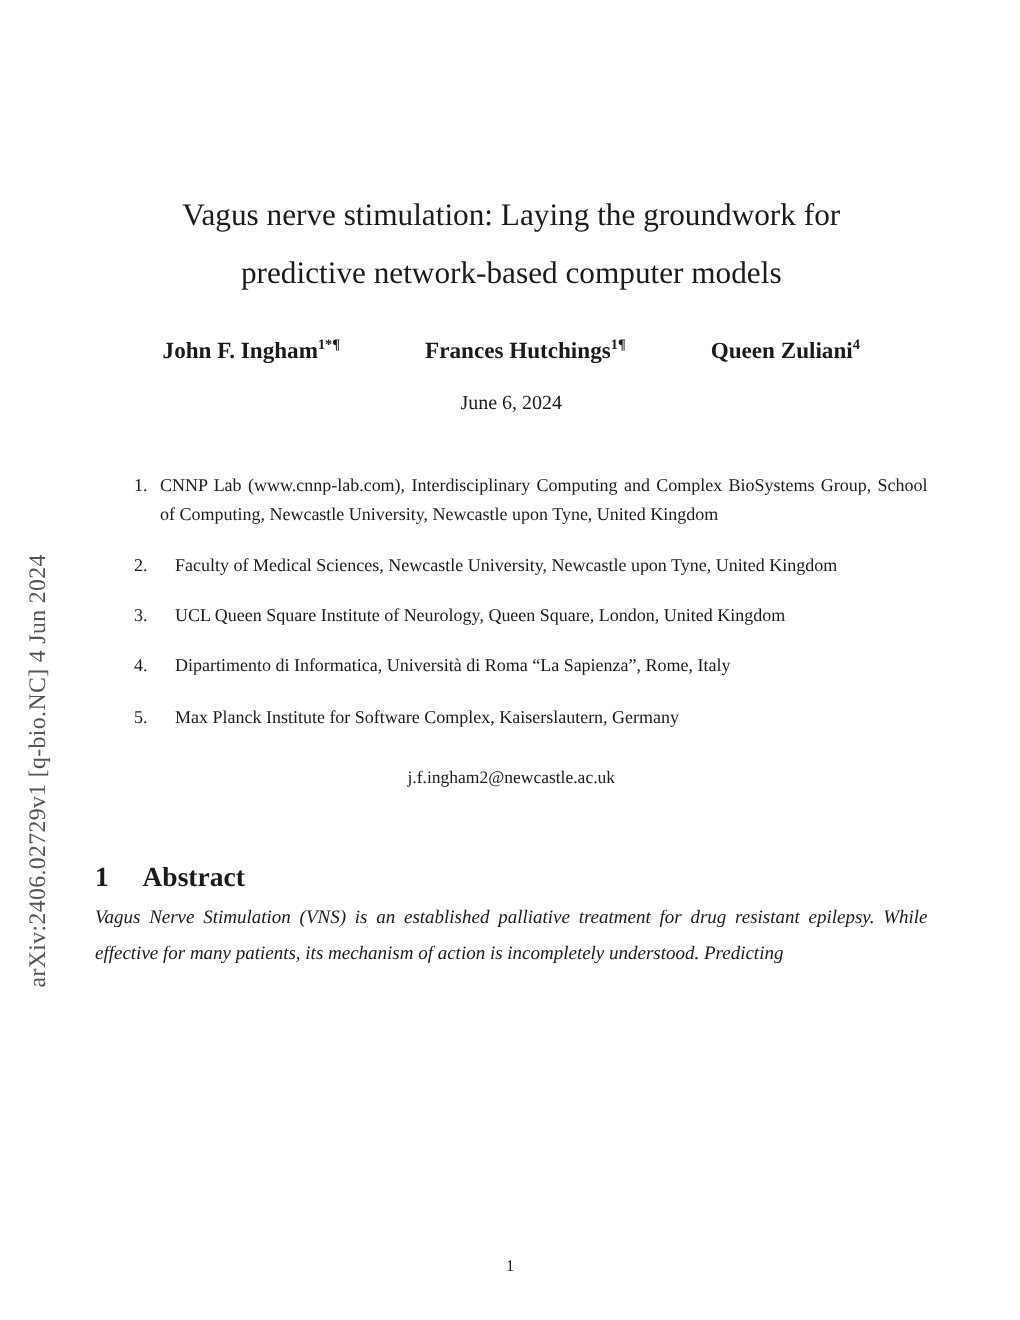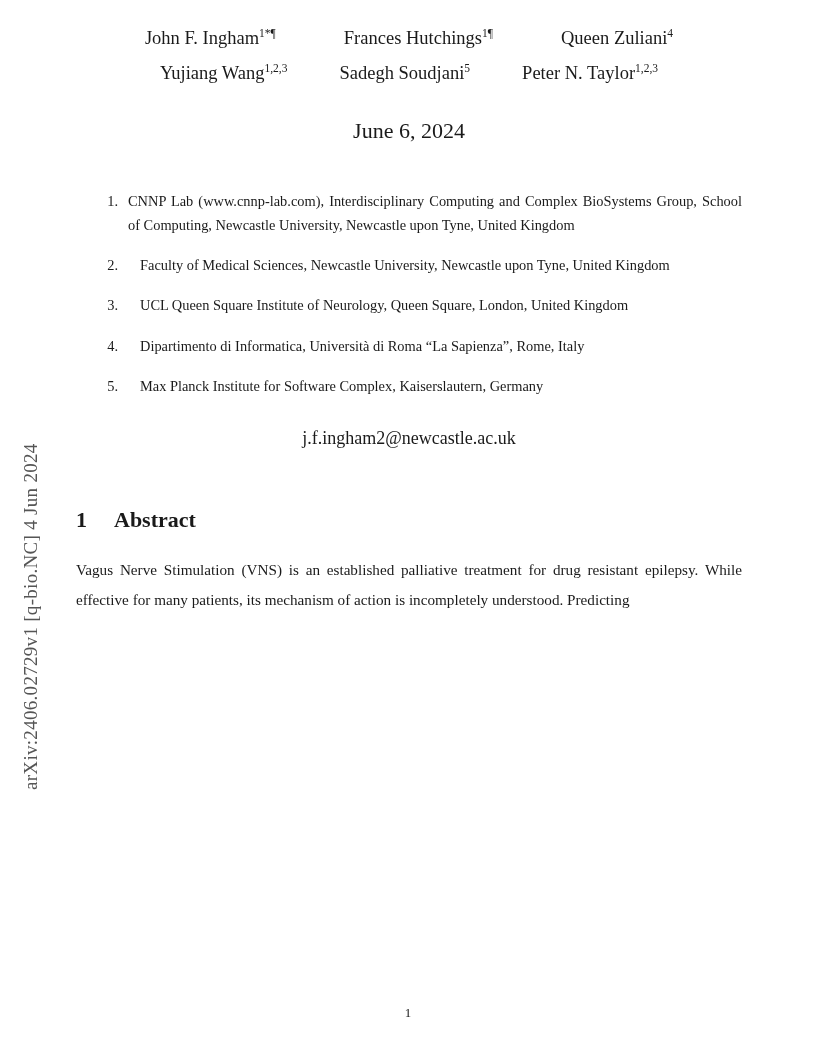--- a/index.html
+++ b/index.html
@@ -59,31 +59,31 @@
     text-align: center;
     font-size: 18.5px;
     line-height: 1.0;
   }
   .author-row {
     display: flex;
     justify-content: center;
     align-items: baseline;
     margin-bottom: 15px;
   }
-  .author-row.row1 .author { margin: 0 34px; }
+  .author-row.row1 .author { margin: 0 34px; font-weight: bold; }
   .author-row.row2 .author { margin: 0 26px; }
   .author sup {
     font-size: 11.5px;
     vertical-align: super;
   }
 
   .date {
     text-align: center;
-    font-size: 22px;
-    margin-top: 36px;
+    font-size: 16px;
+    margin-top: 24px;
   }
 
   .affiliations {
     margin-top: 46px;
     padding-left: 16px;
   }
   .affil {
     display: flex;
     font-size: 14.4px;
     line-height: 1.62;
@@ -103,71 +103,71 @@
   }
   .affil .txt.nojust { text-align: left; margin-left: 12px; }
 
   .notes {
     margin-top: 26px;
     text-align: center;
     font-size: 14.6px;
     line-height: 1.62;
   }
   .notes div { margin-bottom: 5px; }
-  .notes .email { font-size: 18px; }
+  .notes .email { font-size: 14px; }
 
   .section-head {
     margin-top: 54px;
     font-size: 22px;
     font-weight: bold;
     display: flex;
   }
   .section-head .secnum {
     width: 38px;
     flex: 0 0 38px;
   }
 
   .abstract-body {
-    margin-top: 22px;
+    margin-top: 4px;
     font-size: 15.2px;
     line-height: 1.92;
     text-align: justify;
     text-justify: inter-word;
+    font-style: italic;
   }
 
   .pagenum {
     position: absolute;
     top: 1005px;
     left: 0;
     width: 816px;
     text-align: center;
     font-size: 13px;
   }
 </style>
 </head>
 <body>
 
 <div class="page">
 
   <div class="arxiv-stamp">arXiv:2406.02729v1  [q-bio.NC]  4 Jun 2024</div>
 
   <div class="content">
 
+    <div class="title">
+      <span class="line">Vagus nerve stimulation: Laying the groundwork for</span>
+      <span class="line">predictive network-based computer models</span>
+    </div>
 
     <div class="authors">
       <div class="author-row row1">
         <span class="author"><span>John F. Ingham</span><sup>1*¶</sup></span>
         <span class="author"><span>Frances Hutchings</span><sup>1¶</sup></span>
         <span class="author"><span>Queen Zuliani</span><sup>4</sup></span>
       </div>
-      <div class="author-row row2">
-        <span class="author"><span>Yujiang Wang</span><sup>1,2,3</sup></span>
-        <span class="author"><span>Sadegh Soudjani</span><sup>5</sup></span>
-        <span class="author"><span>Peter N. Taylor</span><sup>1,2,3</sup></span>
-      </div>
     </div>
 
     <div class="date">June 6, 2024</div>
 
     <div class="affiliations">
       <div class="affil">
         <span class="num">1.</span>
         <span class="txt">CNNP Lab (www.cnnp-lab.com), Interdisciplinary Computing and Complex BioSystems Group, School of Computing, Newcastle University, Newcastle upon Tyne, United Kingdom</span>
       </div>
       <div class="affil">

